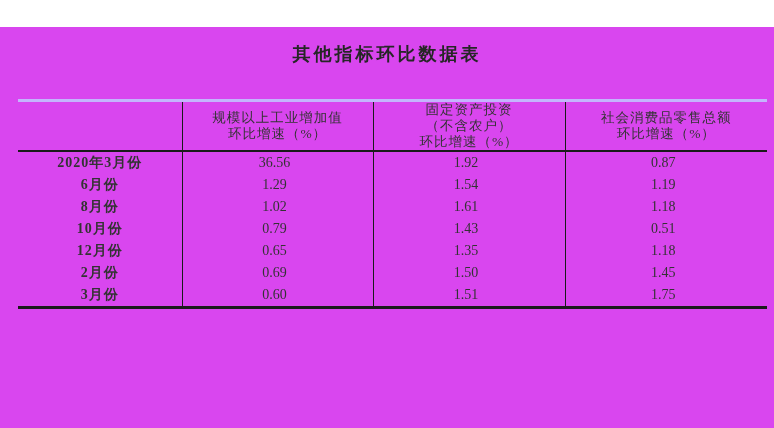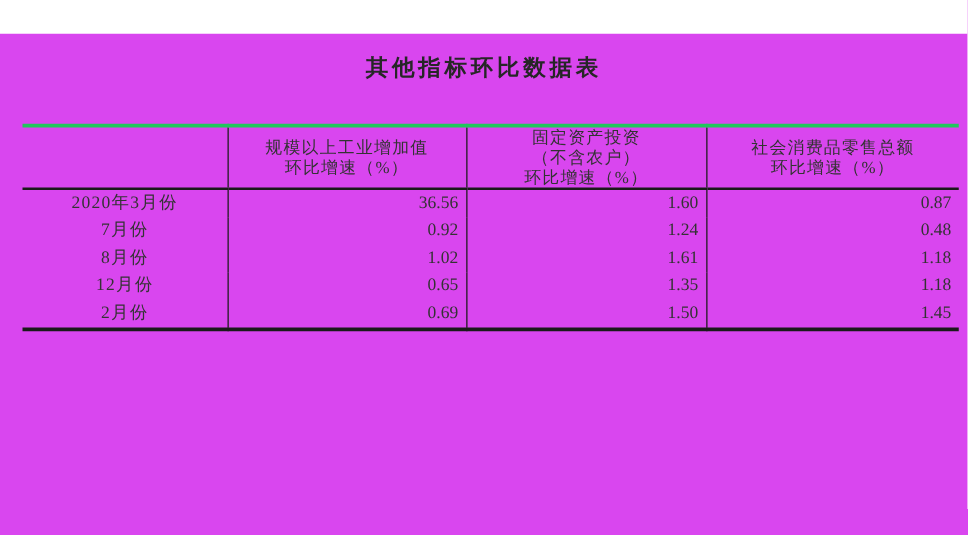--- a/index.html
+++ b/index.html
@@ -24,21 +24,21 @@
     font-size: 18px;
     font-weight: bold;
     letter-spacing: 3px;
     color: #262626;
   }
   table.tbl {
     border-collapse: collapse;
     table-layout: fixed;
     width: 749px;
     margin: 33px 0 0 18px;
-    border-top: 3px solid #22c55e;
+    border-top: 3px solid #c4b5fd;
     border-bottom: 3px solid #1a1a1a;
   }
   table.tbl col.c1 { width: 164px; }
   table.tbl col.c2 { width: 191px; }
   table.tbl col.c3 { width: 192px; }
   table.tbl col.c4 { width: 202px; }
   table.tbl th {
     height: 48px;
     border-bottom: 2px solid #1a1a1a;
     vertical-align: middle;
@@ -52,22 +52,22 @@
   }
   table.tbl td {
     height: 22px;
     padding: 0;
     font-size: 14px;
     line-height: 22px;
     vertical-align: middle;
     color: #333333;
   }
   table.tbl .vline { border-right: 1px solid #1a1a1a; }
-  table.tbl td.label { text-align: center; letter-spacing: 1px; }
-  table.tbl td.num { text-align: right; padding-right: 6px; font-family: Liberation Serif, serif; }
+  table.tbl td.label { text-align: center; letter-spacing: 1px; font-weight: bold; }
+  table.tbl td.num { text-align: center; padding-right: 6px; font-family: Liberation Serif, serif; }
 </style>
 </head>
 <body>
 
 <div class="page">
   <h1 class="title">其他指标环比数据表</h1>
   <table class="tbl">
     <colgroup>
       <col class="c1">
         <col class="c2">
@@ -89,42 +89,54 @@
           <th>
             <div>社会消费品零售总额</div>
             <div>环比增速（%）</div>
           </th>
         </tr>
     </thead>
     <tbody id="table-body">
         <tr>
           <td class="label vline">2020年3月份</td>
           <td class="num vline">36.56</td>
-          <td class="num vline">1.60</td>
+          <td class="num vline">1.92</td>
           <td class="num">0.87</td>
         </tr>
         <tr>
-          <td class="label vline">7月份</td>
-          <td class="num vline">0.92</td>
-          <td class="num vline">1.24</td>
-          <td class="num">0.48</td>
+          <td class="label vline">6月份</td>
+          <td class="num vline">1.29</td>
+          <td class="num vline">1.54</td>
+          <td class="num">1.19</td>
         </tr>
         <tr>
           <td class="label vline">8月份</td>
           <td class="num vline">1.02</td>
           <td class="num vline">1.61</td>
           <td class="num">1.18</td>
+        </tr>
+        <tr>
+          <td class="label vline">10月份</td>
+          <td class="num vline">0.79</td>
+          <td class="num vline">1.43</td>
+          <td class="num">0.51</td>
         </tr>
         <tr>
           <td class="label vline">12月份</td>
           <td class="num vline">0.65</td>
           <td class="num vline">1.35</td>
           <td class="num">1.18</td>
         </tr>
         <tr>
           <td class="label vline">2月份</td>
           <td class="num vline">0.69</td>
           <td class="num vline">1.50</td>
           <td class="num">1.45</td>
         </tr>
+        <tr>
+          <td class="label vline">3月份</td>
+          <td class="num vline">0.60</td>
+          <td class="num vline">1.51</td>
+          <td class="num">1.75</td>
+        </tr>
       </tbody>
   </table>
 </div>
 
 </body></html>

